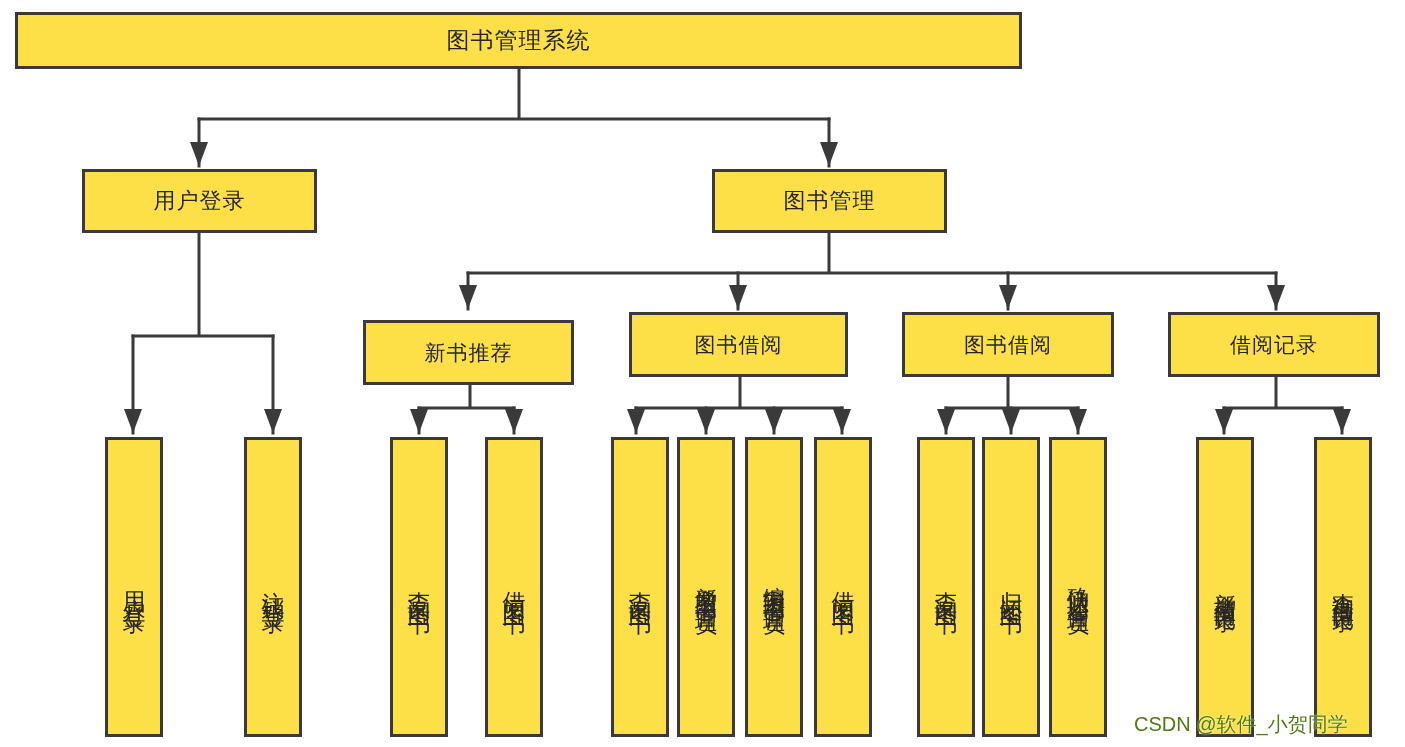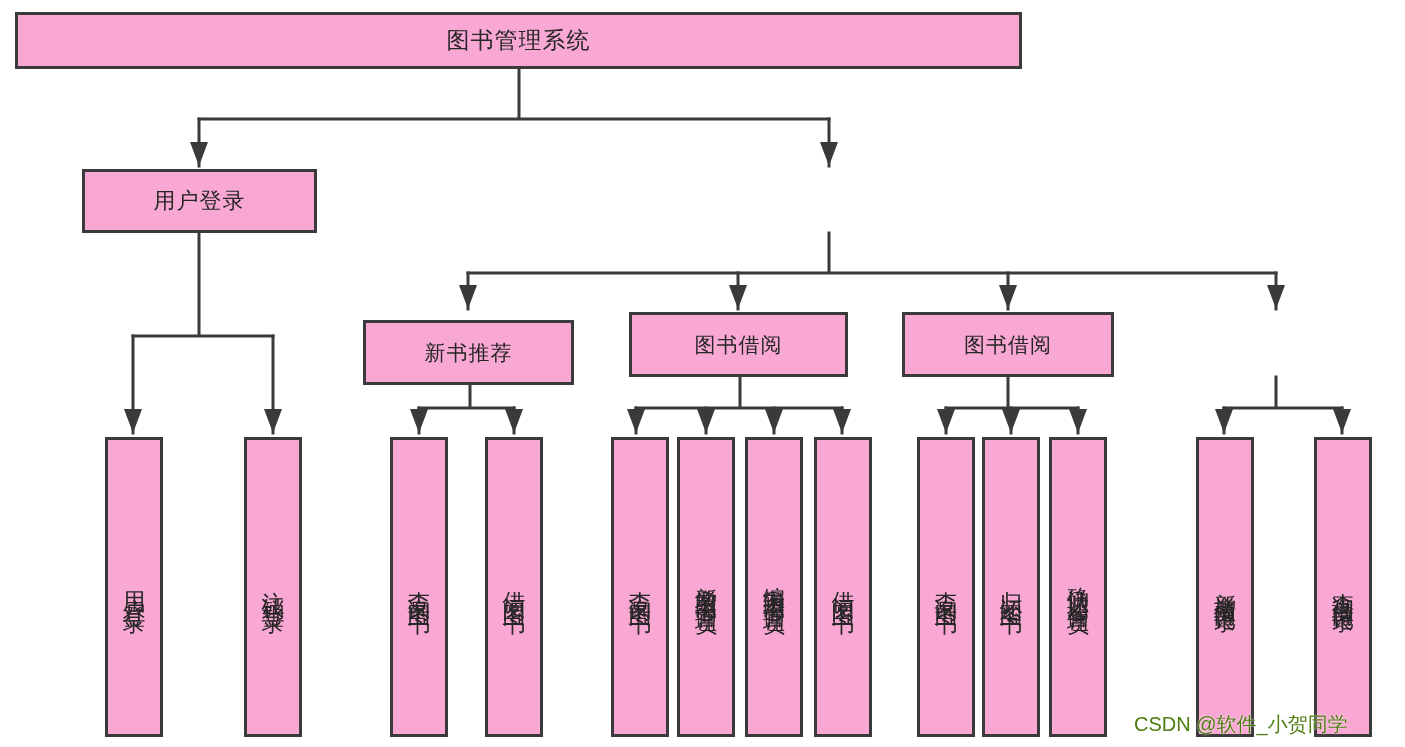--- a/index.html
+++ b/index.html
@@ -8,21 +8,21 @@
     width:1405px;height:747px;
     background:#ffffff;
     font-family:"Liberation Sans","DejaVu Sans",sans-serif;
     overflow:hidden;
   }
   .connectors{position:absolute;left:0;top:0;width:1405px;height:747px;}
   .node{
     position:absolute;
     box-sizing:border-box;
     border:3px solid #3a3a3a;
-    background:#f9a8d4;
+    background:#fde047;
     display:flex;align-items:center;justify-content:center;
     color:#262626;
     text-align:center;
   }
   .node.root{left:15px;top:12px;width:1007px;height:57px;font-size:23px;letter-spacing:1px;}
   .node.lvl2{top:169px;width:235px;height:64px;font-size:22px;letter-spacing:1px;}
   .node.lvl3{top:312px;height:65px;font-size:21px;letter-spacing:1px;}
   .node.leaf{top:437px;width:58px;height:300px;}
   .node.leaf .vtext{
     writing-mode:vertical-rl;
@@ -90,29 +90,35 @@
     </g>
   </svg>
 
   <div class="node root">
     <span>图书管理系统</span>
   </div>
 
   <div class="node lvl2" style="left:82px;">
     <span>用户登录</span>
   </div>
+  <div class="node lvl2" style="left:712px;">
+    <span>图书管理</span>
+  </div>
 
   <div class="node lvl3" style="left:363px;width:211px;margin-top:8px;">
     <span>新书推荐</span>
   </div>
   <div class="node lvl3" style="left:629px;width:219px;">
     <span>图书借阅</span>
   </div>
   <div class="node lvl3" style="left:902px;width:212px;">
     <span>图书借阅</span>
+  </div>
+  <div class="node lvl3" style="left:1168px;width:212px;">
+    <span>借阅记录</span>
   </div>
 
   <div class="node leaf" style="left:105px;">
     <span class="vtext">用户登录</span>
   </div>
   <div class="node leaf" style="left:244px;">
     <span class="vtext">注销登录</span>
   </div>
 
   <div class="node leaf" style="left:390px;">

